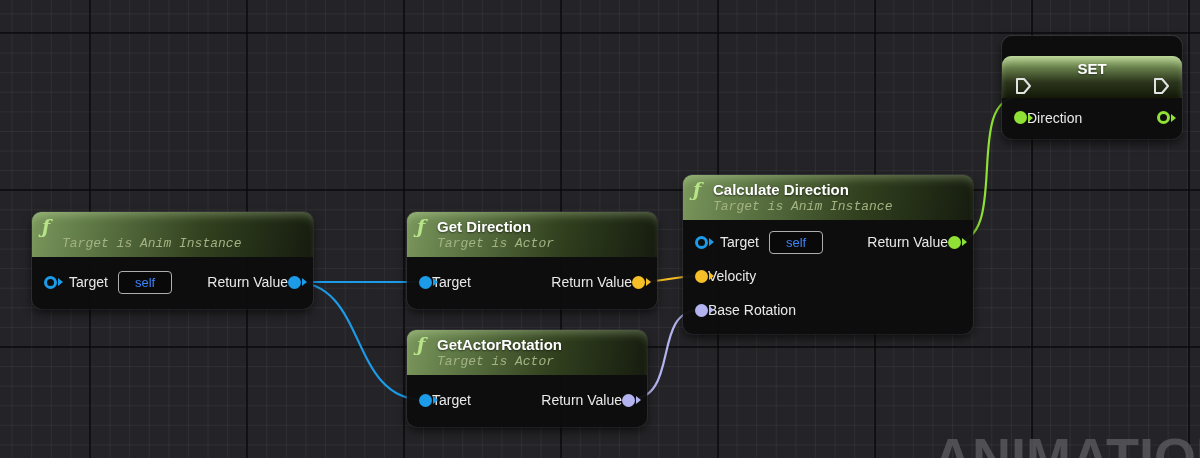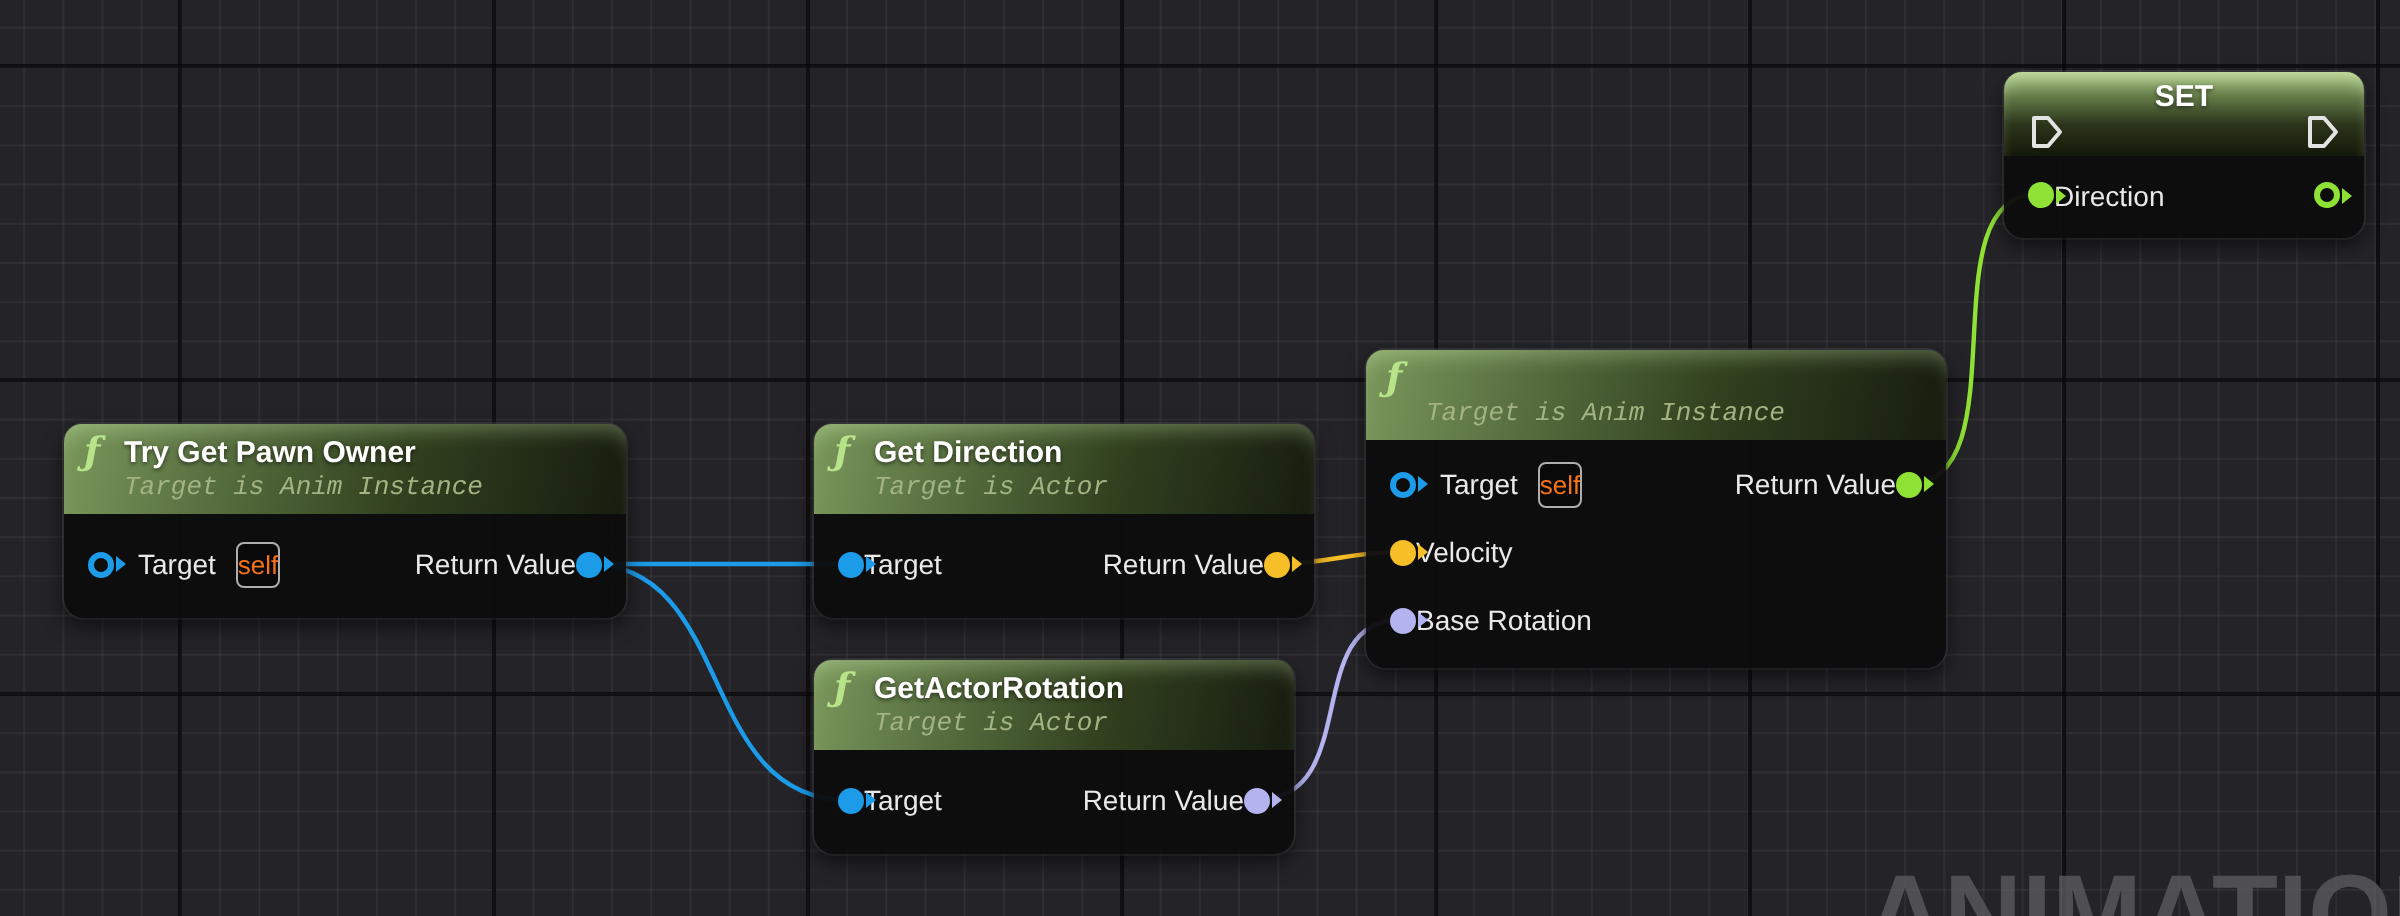--- a/index.html
+++ b/index.html
@@ -50,29 +50,30 @@
     border-top:4px solid transparent;border-bottom:4px solid transparent;
     border-left:5px solid currentColor;
   }
   .pin.filled{background:currentColor;}
   .pin.hollow{width:7px;height:7px;flex-basis:7px;border:3px solid currentColor;background:transparent;}
   .pin.hollow::after{left:11px;}
   .blue{color:#1c9be8;} .yellow{color:#f6be27;} .purple{color:#b3b4ef;} .green{color:#8fe135;}
 
   .self-box{
     margin-left:10px;border:1.5px solid #aeaeae;border-radius:4px;
-    padding:0 0;height:21px;line-height:21px;font-size:13px;color:#f97316;
+    padding:0 16px;height:21px;line-height:21px;font-size:13px;color:#3b82f6;
     background:rgba(0,0,0,.25);
   }
 
   
   #node-set .set-header{
     height:42px;border-radius:9px 9px 0 0;position:relative;
     background:linear-gradient(180deg,#a9c684 0%,#637a47 30%,#2b351b 62%,#131808 100%);
     box-shadow:inset 0 6px 8px -3px rgba(235,255,205,.4);
+    margin-top:20px;
   }
   #node-set .set-title{
     position:absolute;top:4px;left:0;right:0;text-align:center;
     font-size:15px;font-weight:bold;color:#fff;text-shadow:0 1px 2px rgba(0,0,0,.5);
   }
   .exec-pin{position:absolute;top:20px;width:20px;height:20px;}
   .exec-pin.left{left:11px;} .exec-pin.right{right:11px;}
 
   .watermark{
     position:absolute;left:933px;top:426px;
@@ -90,21 +91,20 @@
     <path d="M294,282 C368,282 348,400 424,400" stroke="#1c9be8"></path>
     <path d="M638,282 C664,282 674,276 700,276" stroke="#f6be27"></path>
     <path d="M628,400 C682,400 650,310 700,310" stroke="#b3b4ef"></path>
     <path d="M954,242 C1012,242 962,97 1019,97" stroke="#8fe135"></path>
   </svg>
 
   <div class="node" id="node-trygetpawnowner" style="left:32px;top:212px;width:281px;">
     <div class="node-header">
       <div class="header-title-row">
         <span class="fn-icon">ƒ</span>
-        <span class="node-title">Try Get Pawn Owner</span>
       </div>
       <div class="node-subtitle">Target is Anim Instance</div>
     </div>
     <div class="node-body">
       <div class="row tall">
         <span class="pin hollow blue in"></span>
         <span class="pin-label in" style="margin-left:12px">Target</span>
         <span class="self-box">self</span>
         <span class="grow"></span>
         <span class="pin-label out">Return Value</span>
@@ -148,20 +148,21 @@
         <span class="pin-label out">Return Value</span>
         <span class="pin filled purple out"></span>
       </div>
     </div>
   </div>
 
   <div class="node" id="node-calculatedirection" style="left:683px;top:175px;width:290px;">
     <div class="node-header">
       <div class="header-title-row">
         <span class="fn-icon">ƒ</span>
+        <span class="node-title">Calculate Direction</span>
       </div>
       <div class="node-subtitle">Target is Anim Instance</div>
     </div>
     <div class="node-body">
       <div class="row">
         <span class="pin hollow blue in"></span>
         <span class="pin-label in" style="margin-left:12px">Target</span>
         <span class="self-box">self</span>
         <span class="grow"></span>
         <span class="pin-label out">Return Value</span>

